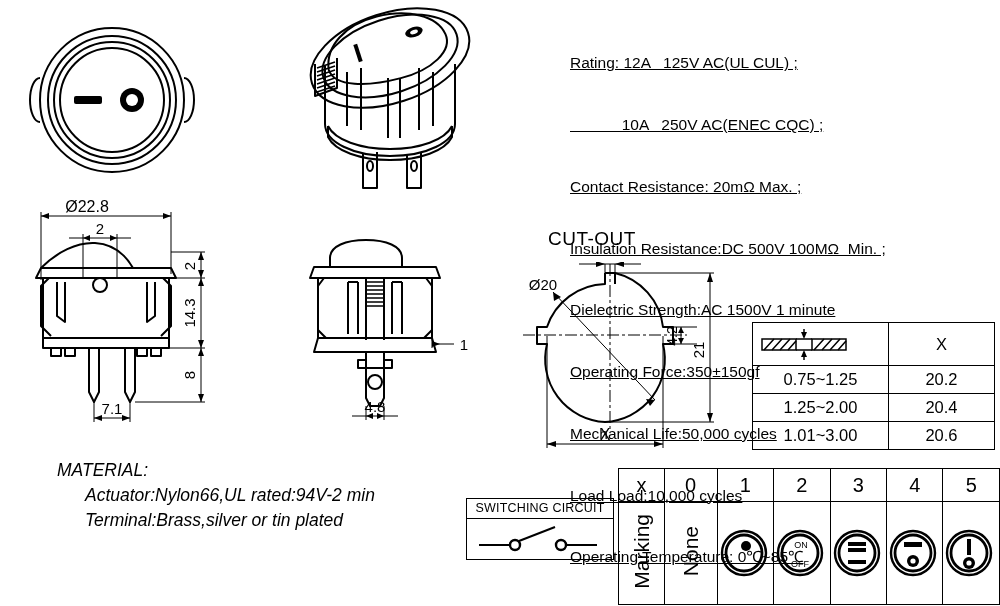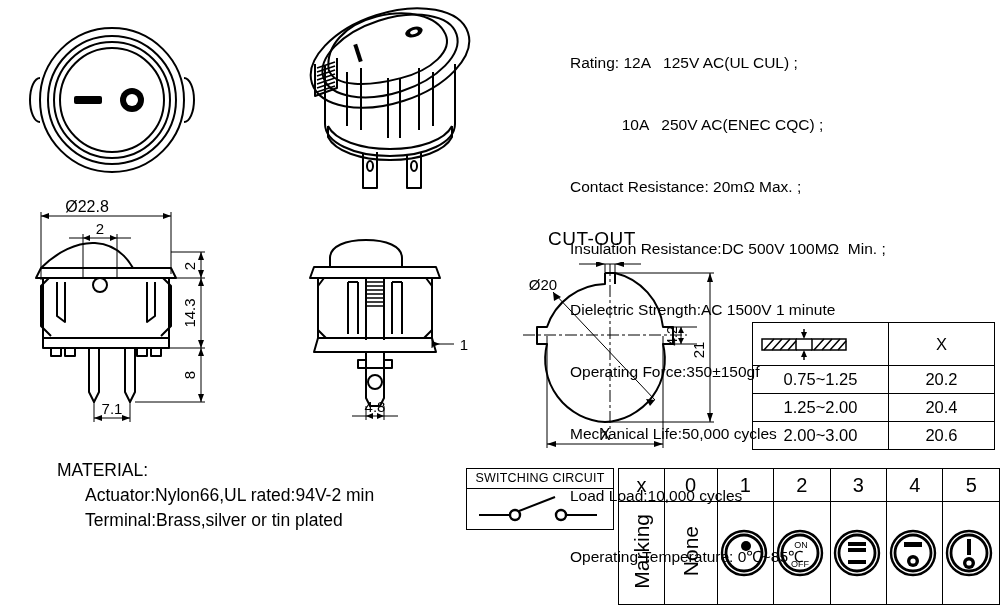--- a/index.html
+++ b/index.html
@@ -2,38 +2,38 @@
 <html><head>
 <meta charset="utf-8">
 <style>
   html,body{margin:0;padding:0;background:#fff;}
   body{width:1000px;height:606px;position:relative;overflow:hidden;
        font-family:"Liberation Sans",sans-serif;color:#000;}
   .abs{position:absolute;text-align:center;}
   svg{display:block;}
   .spec-list{position:absolute;left:570px;top:12px;width:420px;
              font-size:15.5px;line-height:20.6px;white-space:pre;}
-  .spec-list div{height:20.6px;}
+  .spec-list div{height:20.6px;text-decoration:underline;}
   .cutout-title{position:absolute;left:548px;top:228px;font-size:19px;letter-spacing:.5px;}
-  .material-block{position:absolute;left:57px;top:458px;font-size:17.5px;line-height:25px;}
+  .material-block{position:absolute;left:57px;top:458px;font-size:17.5px;line-height:25px;font-style:italic;}
   .material-block .ind{padding-left:28px;}
   table{border-collapse:collapse;}
   .xtable{position:absolute;left:752px;top:322px;}
   .xtable td{border:1.6px solid #000;text-align:center;font-size:16.5px;
              font-family:"Liberation Sans",sans-serif;height:25px;}
   .xtable td.c1{width:133px;margin-top:40px;}
   .xtable td.c2{width:103px;}
   .xtable td.hd{height:40px;}
   .mtable{position:absolute;left:618px;top:468px;}
   .mtable td{border:1.6px solid #000;text-align:center;vertical-align:middle;}
   .mtable td.hcell{height:30px;font-size:20px;}
   .mtable td.bcell{height:100px;}
   .vert{writing-mode:vertical-rl;transform:rotate(180deg);font-size:21px;
         display:inline-block;line-height:1;}
-  .swbox{position:absolute;left:466px;top:468px;width:146px;border:1.6px solid #000;}
+  .swbox{position:absolute;left:466px;top:498px;width:146px;border:1.6px solid #000;}
   .swbox .ttl{border-bottom:1.6px solid #000;text-align:center;font-size:12.5px;
               padding:2px 0 3px;letter-spacing:.2px;}
   .swbox .body{height:40px;}
 </style>
 </head>
 <body>
 
 <div class="abs" style="left:22px;top:8px;">
 <svg width="180" height="185" viewBox="0 0 180 185">
   <g fill="none" stroke="#000" stroke-width="2">
@@ -289,21 +289,21 @@
   </tr>
   <tr>
     <td class="c1">0.75~1.25</td>
     <td class="c2">20.2</td>
   </tr>
   <tr>
     <td class="c1">1.25~2.00</td>
     <td class="c2">20.4</td>
   </tr>
   <tr>
-    <td class="c1">2.00~3.00</td>
+    <td class="c1">1.01~3.00</td>
     <td class="c2">20.6</td>
   </tr>
 </tbody>
   </table>
 
 <table class="mtable">
   <tbody>
       <tr>
     <td class="hcell" style="width:46px">x</td>
     <td class="hcell" style="width:54px">0</td>

